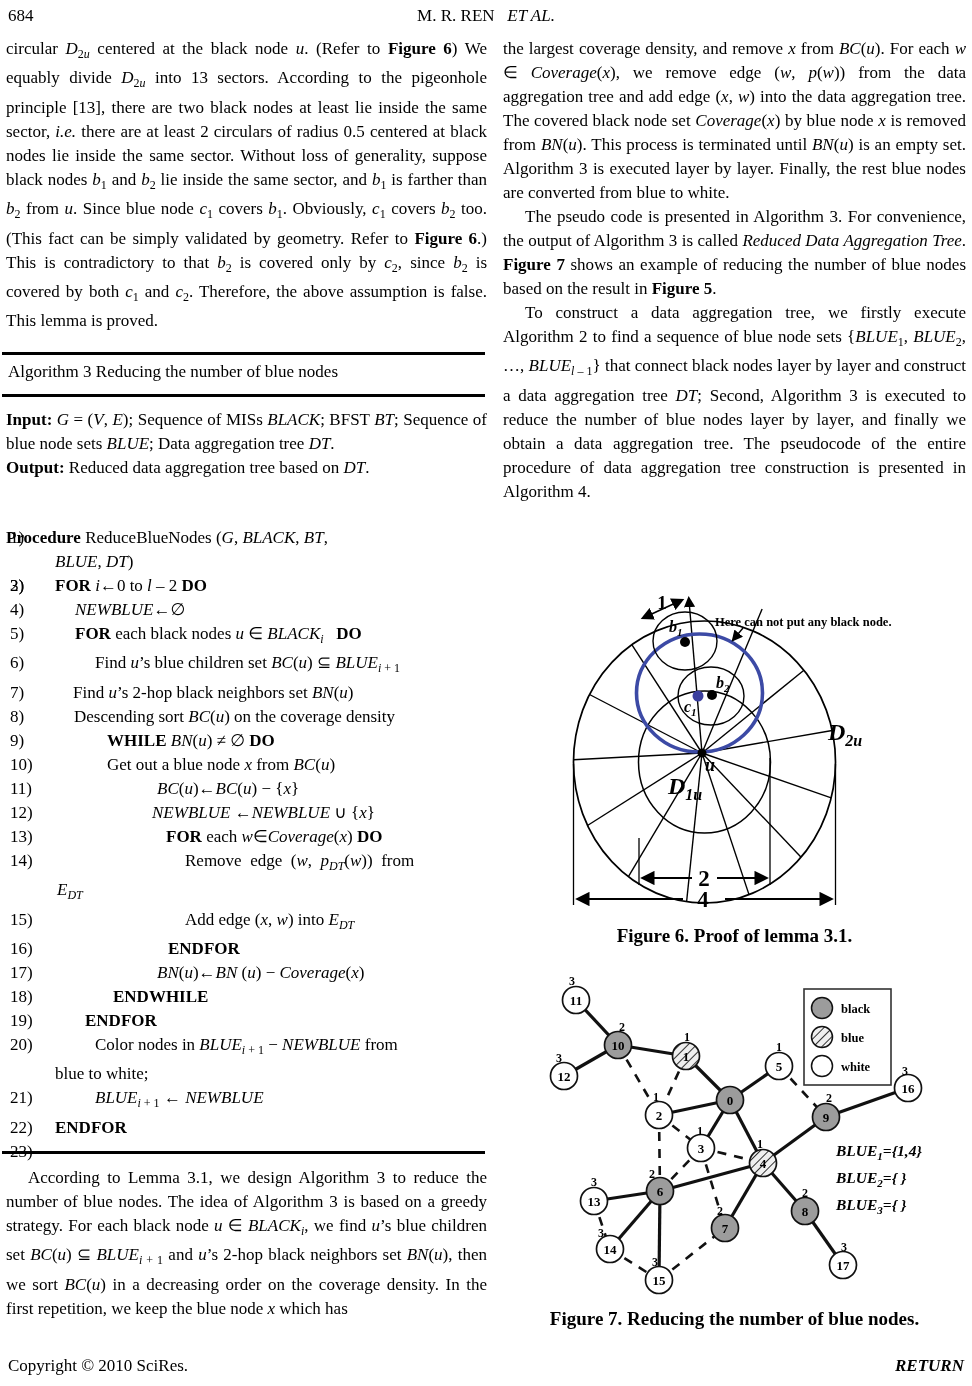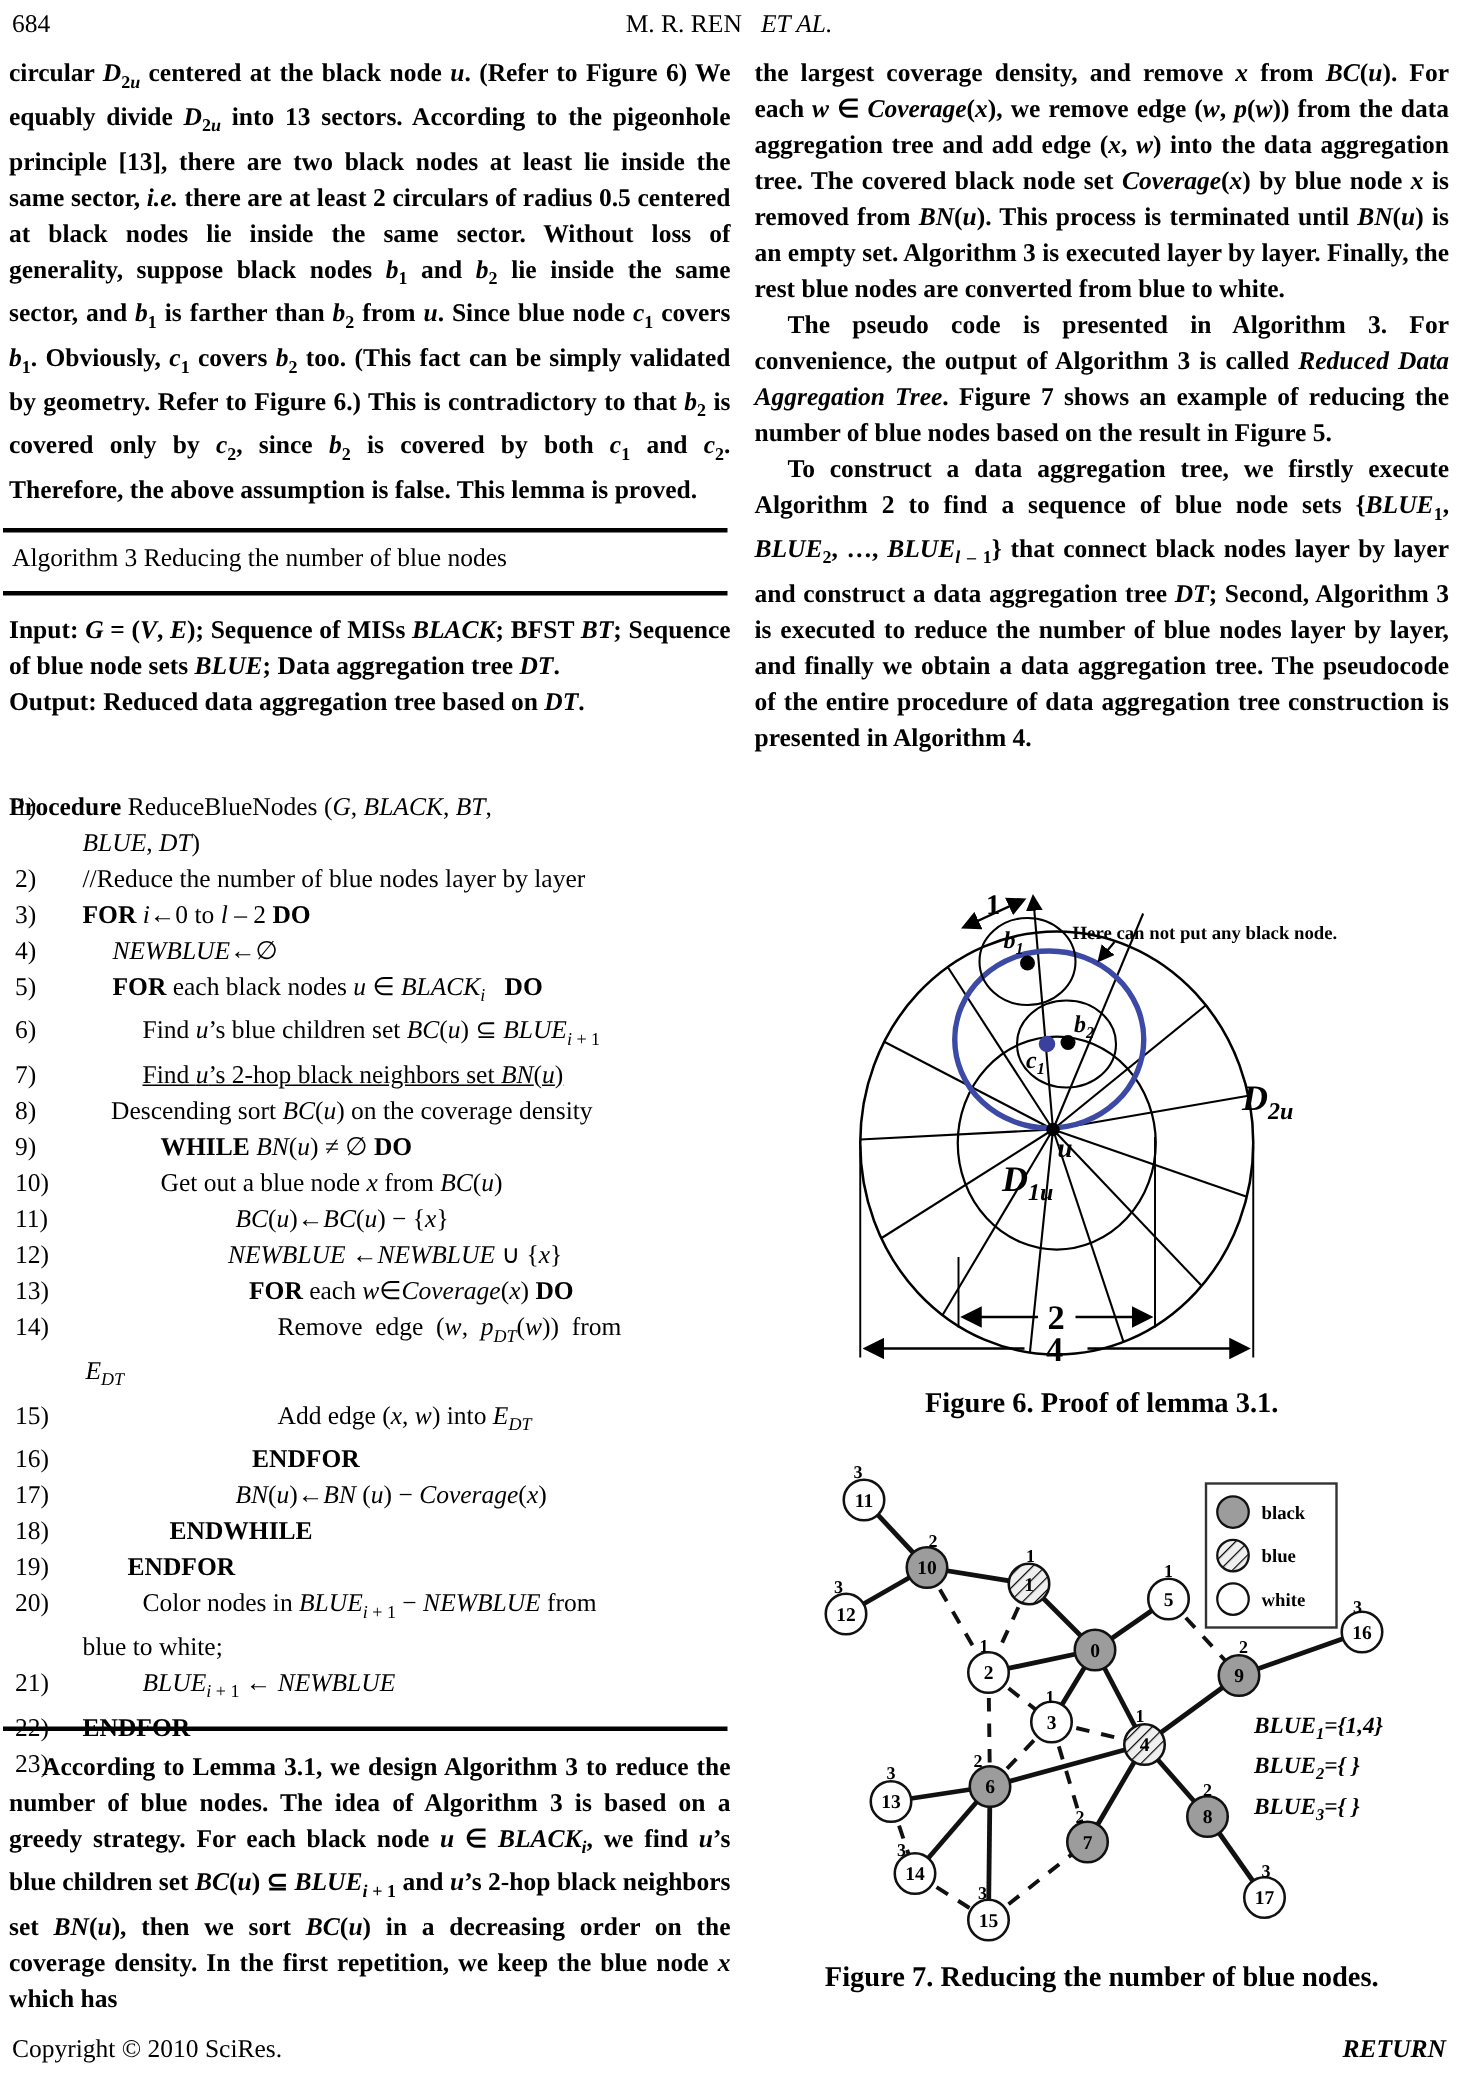--- a/index.html
+++ b/index.html
@@ -1,19 +1,19 @@
 <!DOCTYPE html>
 <html><head>
 <meta charset="utf-8">
 <style>
   html,body{margin:0;padding:0;background:#f2f2f2;}
   #page{position:relative;width:972px;height:1386px;background:#ffffff;
         font-family:"Liberation Serif",serif;color:#000;overflow:hidden;}
   .abs{position:absolute;}
-  .just{text-align:justify;font-weight:bold;}
+  .just{text-align:justify;}
   .body-text{font-size:17px;line-height:24px;}
   .body-text p{margin:0;}
   .indent p{text-indent:22px;}
   .rule{background:#000;height:3px;}
   .alg-line{position:relative;line-height:24px;font-size:17px;}
   .alg-num{position:absolute;left:4px;top:0;}
   .alg-content{white-space:nowrap;}
   .caption{font-weight:bold;font-size:19px;text-align:center;}
   .blueset{font-weight:bold;font-style:italic;font-size:15.5px;line-height:22px;}
   .blueset sub{font-size:11px;}
@@ -44,41 +44,40 @@
       <div class="alg-line">
         <span class="alg-num">1)</span>
         <div class="alg-content" style=""><b>Procedure</b> ReduceBlueNodes (<i>G</i>, <i>BLACK</i>, <i>BT</i>,</div>
       </div>
       <div class="alg-line">
         <span class="alg-num"></span>
         <div class="alg-content" style="margin-left: 49px;"><i>BLUE</i>, <i>DT</i>)</div>
       </div>
       <div class="alg-line">
         <span class="alg-num">2)</span>
-        <div class="alg-content" style="margin-left: 49px;">//Reduce the number of blue nodes layer by layer</div>
       </div>
       <div class="alg-line">
         <span class="alg-num">3)</span>
         <div class="alg-content" style="margin-left: 49px;"><b>FOR</b> <i>i</i>←0 to <i>l</i> – 2 <b>DO</b></div>
       </div>
       <div class="alg-line">
         <span class="alg-num">4)</span>
         <div class="alg-content" style="margin-left: 69px;"><i>NEWBLUE</i>←∅</div>
       </div>
       <div class="alg-line">
         <span class="alg-num">5)</span>
         <div class="alg-content" style="margin-left: 69px;"><b>FOR</b> each black nodes <i>u</i> ∈ <i>BLACK<sub>i</sub></i>&nbsp;&nbsp; <b>DO</b></div>
       </div>
       <div class="alg-line">
         <span class="alg-num">6)</span>
         <div class="alg-content" style="margin-left: 89px;">Find <i>u</i>’s blue children set <i>BC</i>(<i>u</i>) ⊆ <i>BLUE</i><sub><i>i</i> + 1</sub></div>
       </div>
       <div class="alg-line">
         <span class="alg-num">7)</span>
-        <div class="alg-content" style="margin-left: 89px; text-decoration: underline;">Find <i>u</i>’s 2-hop black neighbors set <i>BN</i>(<i>u</i>)</div>
+        <div class="alg-content" style="margin-left: 67px;">Find <i>u</i>’s 2-hop black neighbors set <i>BN</i>(<i>u</i>)</div>
       </div>
       <div class="alg-line">
         <span class="alg-num">8)</span>
         <div class="alg-content" style="margin-left: 68px;">Descending sort <i>BC</i>(<i>u</i>) on the coverage density</div>
       </div>
       <div class="alg-line">
         <span class="alg-num">9)</span>
         <div class="alg-content" style="margin-left: 101px;"><b>WHILE</b> <i>BN</i>(<i>u</i>) ≠ ∅ <b>DO</b></div>
       </div>
       <div class="alg-line">

